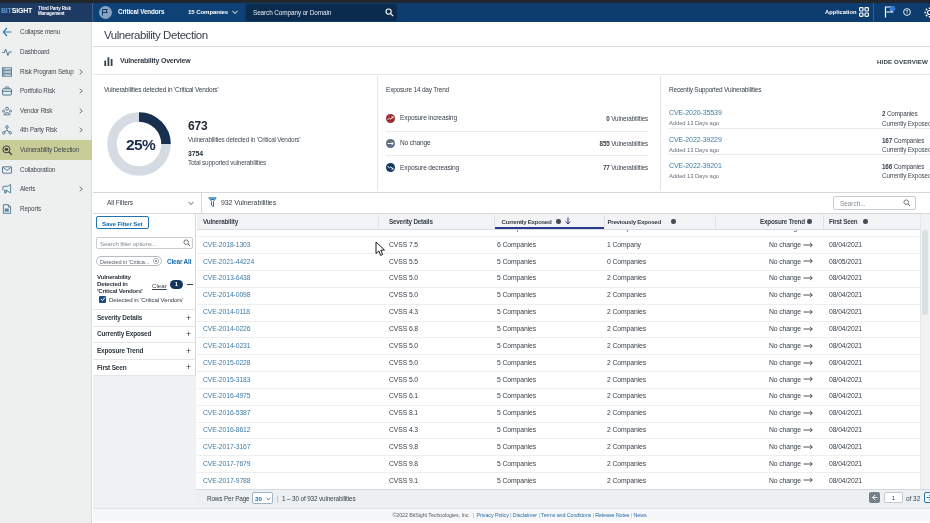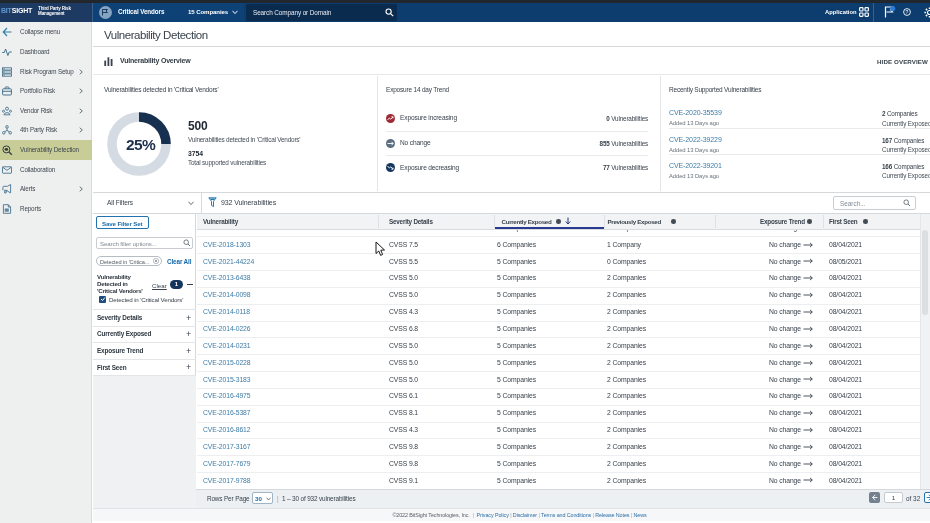--- a/index.html
+++ b/index.html
@@ -168,21 +168,21 @@
 <div class="a" style="left:93px;top:74px;width:837px;height:1px;background:#e6e8ea;"></div>
 <div class="a" style="left:377px;top:76px;width:1px;height:115px;background:#e3e5e7;"></div>
 <div class="a" style="left:660px;top:76px;width:1px;height:115px;background:#e3e5e7;"></div>
 <div class="a" style="left:93px;top:192px;width:837px;height:1px;background:#d6d9db;"></div>
 <div class="a nw" style="left:104px;top:86px;font-size:6.5px;letter-spacing:-0.2px;color:#39424c;">Vulnerabilities detected in 'Critical Vendors'</div>
 <svg class="a" style="left:107px;top:112px" width="64" height="64" viewBox="0 0 64 64">
 <circle cx="32" cy="32" r="27" fill="none" stroke="#d5dbe2" stroke-width="9.5"></circle>
 <path d="M 32 5 A 27 27 0 0 1 59 32" fill="none" stroke="#18304f" stroke-width="9.5"></path>
 <text x="33.5" y="37.5" font-size="15.5" font-weight="bold" fill="#1c2f4e" text-anchor="middle" font-family="Liberation Sans" letter-spacing="-0.6">25%</text>
 </svg>
-<div class="a nw" style="left:188px;top:119px;font-size:12px;font-weight:bold;letter-spacing:-0.2px;color:#232c36;">500</div>
+<div class="a nw" style="left:188px;top:119px;font-size:12px;font-weight:bold;letter-spacing:-0.2px;color:#232c36;">673</div>
 <div class="a nw" style="left:188px;top:136px;font-size:6.4px;letter-spacing:-0.2px;color:#444d57;">Vulnerabilities detected in 'Critical Vendors'</div>
 <div class="a nw" style="left:188px;top:150px;font-size:6.8px;font-weight:bold;color:#232c36;">3754</div>
 <div class="a nw" style="left:188px;top:159px;font-size:6.4px;letter-spacing:-0.2px;color:#444d57;">Total supported vulnerabilities</div>
 <div class="a nw" style="left:386px;top:86px;font-size:6.5px;letter-spacing:-0.2px;color:#39424c;">Exposure 14 day Trend</div>
 <div class="a" style="left:386px;top:113.5px;width:9px;height:9px;border-radius:50%;background:#9e2b33;"></div>
 <svg class="a" style="left:386px;top:113.5px" width="9" height="9" viewBox="0 0 9 9">
     <path d="M1.5 6 L3.4 4 L4.8 5.2 L7 2.8 M7 2.8 v1.6 M7 2.8 h-1.6" fill="none" stroke="#fff" stroke-width="0.9"></path>
   </svg>
 <div class="a nw" style="left:400px;top:114.2px;font-size:6.6px;letter-spacing:-0.15px;color:#39424c;">Exposure increasing</div>
 <div class="a nw" style="left:448px;top:114.5px;width:200px;text-align:right;font-size:6.3px;letter-spacing:-0.15px;color:#39424c;"><b>0</b> Vulnerabilities</div>

